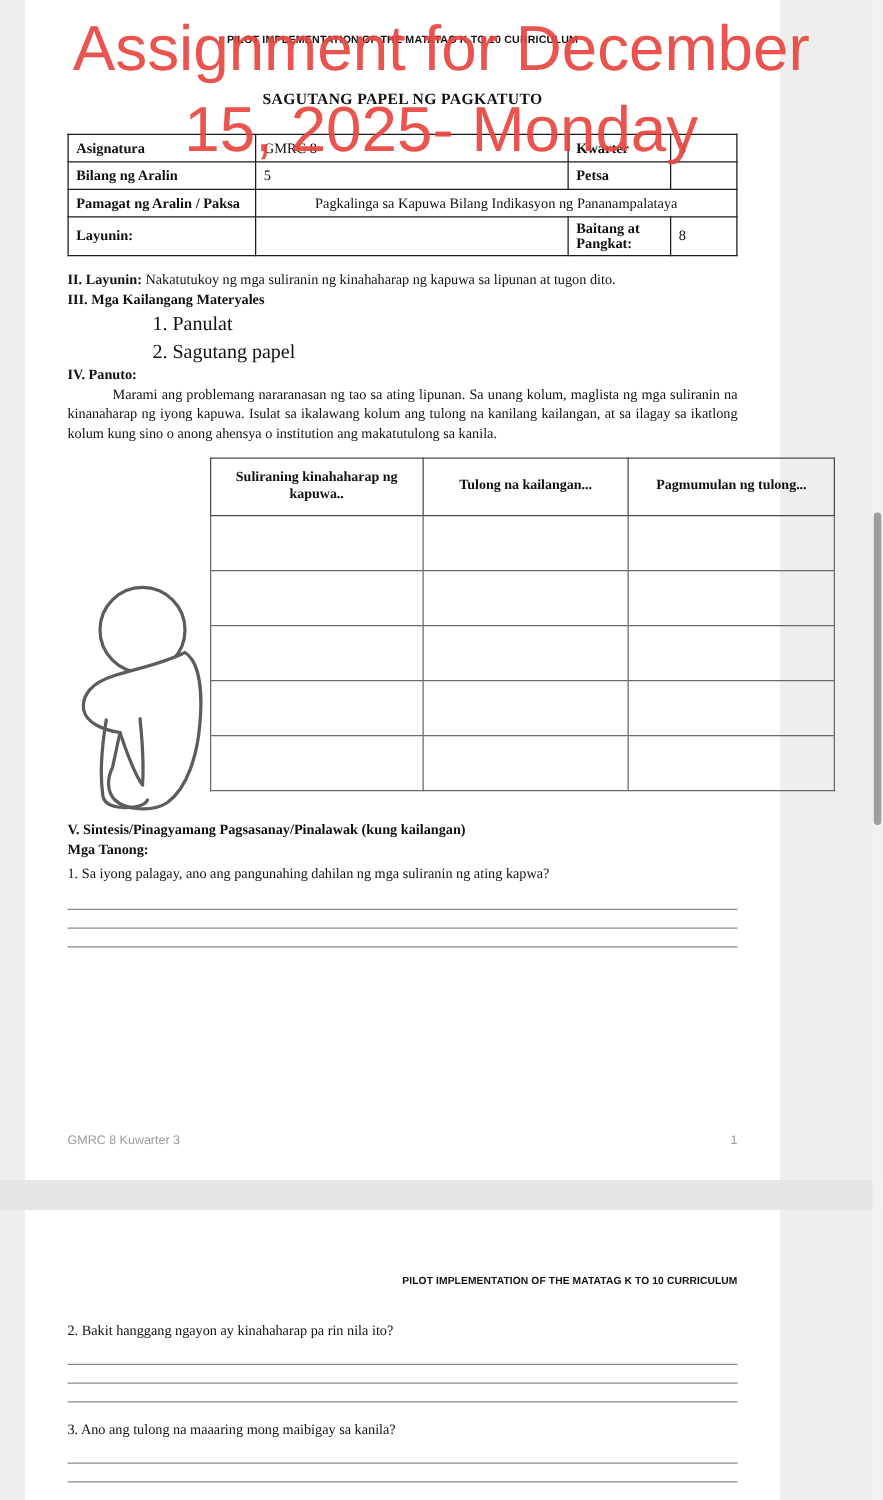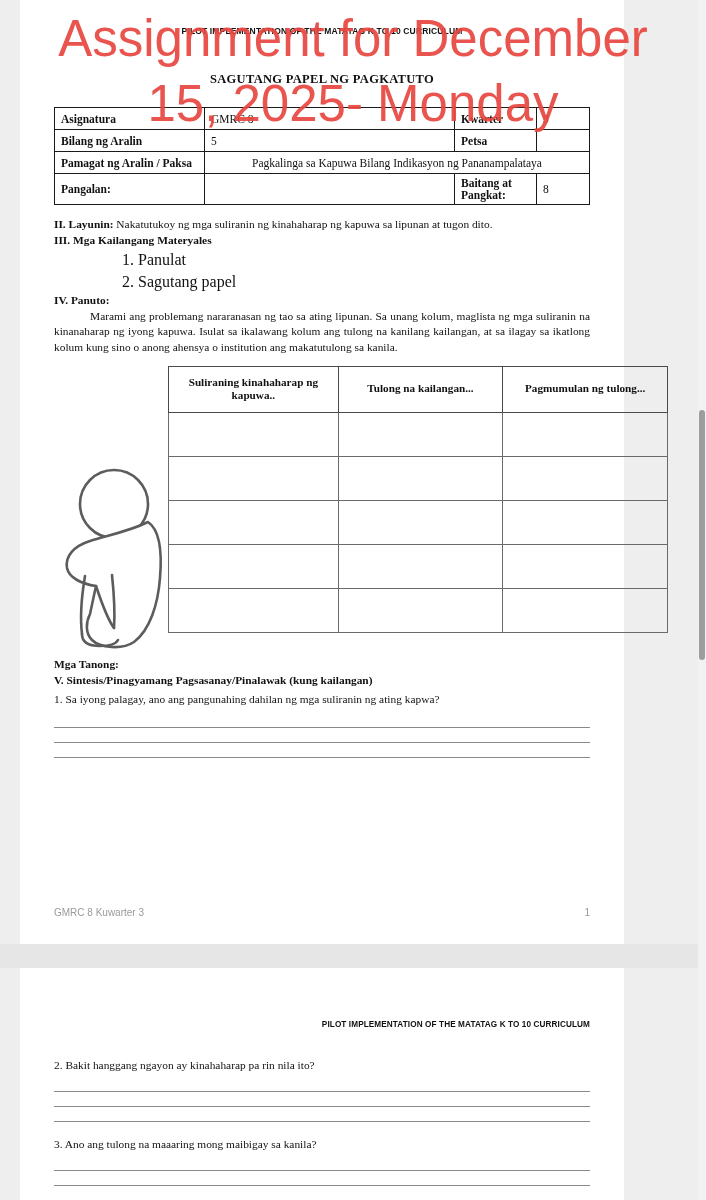--- a/index.html
+++ b/index.html
@@ -233,21 +233,21 @@
           <td class="lbl">Bilang ng Aralin</td>
           <td>5</td>
           <td class="lbl">Petsa</td>
           <td></td>
         </tr>
         <tr>
           <td class="lbl">Pamagat ng Aralin / Paksa</td>
           <td colspan="3" style="text-align:center">Pagkalinga sa Kapuwa Bilang  Indikasyon ng Pananampalataya</td>
         </tr>
         <tr>
-          <td class="lbl">Pangalan:</td>
+          <td class="lbl">Layunin:</td>
           <td></td>
           <td class="lbl">Baitang at Pangkat:</td>
           <td>8</td>
         </tr>
       </tbody>
         </table>
 
       <div class="body">
         <p>
           <b>II. Layunin:</b><span> Nakatutukoy ng mga suliranin ng kinahaharap ng kapuwa sa lipunan at tugon dito.</span>
@@ -320,22 +320,22 @@
 
             <path d="M 30 172 C 30 180, 36 184, 48 184 C 58 184, 64 182, 66 178" fill="none"></path>
 
             <path d="M 60 113 C 62 132, 63 152, 62 166" fill="none"></path>
             <path d="M 44 124 C 50 142, 56 158, 62 166" fill="none"></path>
           </g>
         </svg>
       </div>
 
       <div class="sect-v">
+        <div class="h">V. Sintesis/Pinagyamang Pagsasanay/Pinalawak (kung kailangan)</div>
         <div class="h">Mga Tanong:</div>
-        <div class="h">V. Sintesis/Pinagyamang Pagsasanay/Pinalawak (kung kailangan)</div>
         <div class="q">1. Sa iyong palagay, ano ang pangunahing dahilan ng mga suliranin ng ating kapwa?</div>
         <div class="answer-lines">
           <div class="aline"></div>
           <div class="aline"></div>
           <div class="aline"></div>
         </div>
       </div>
 
       <div class="footer">
         <span>GMRC 8 Kuwarter 3</span>

